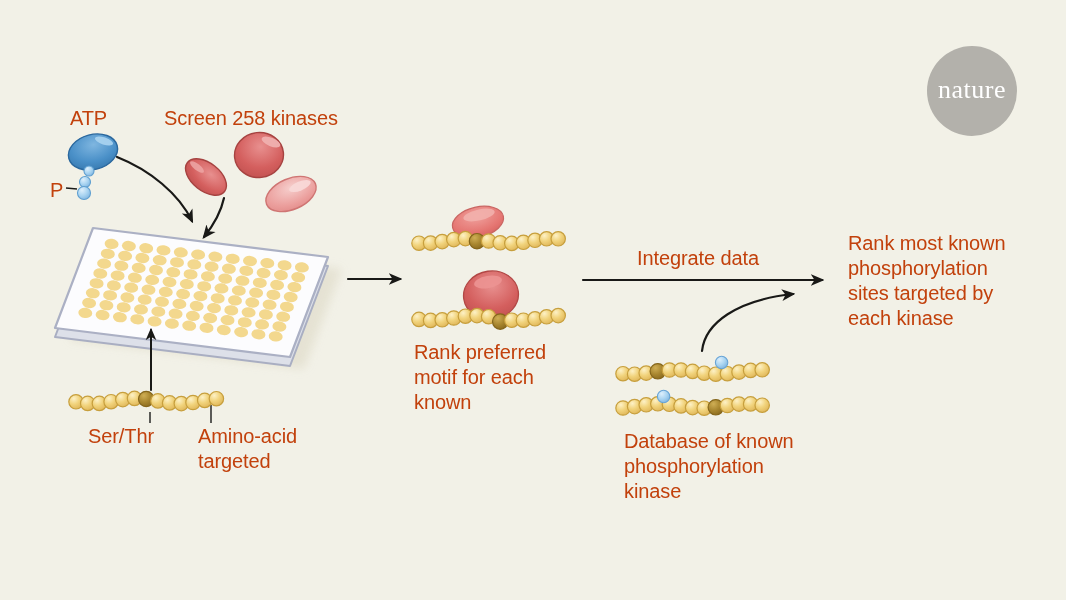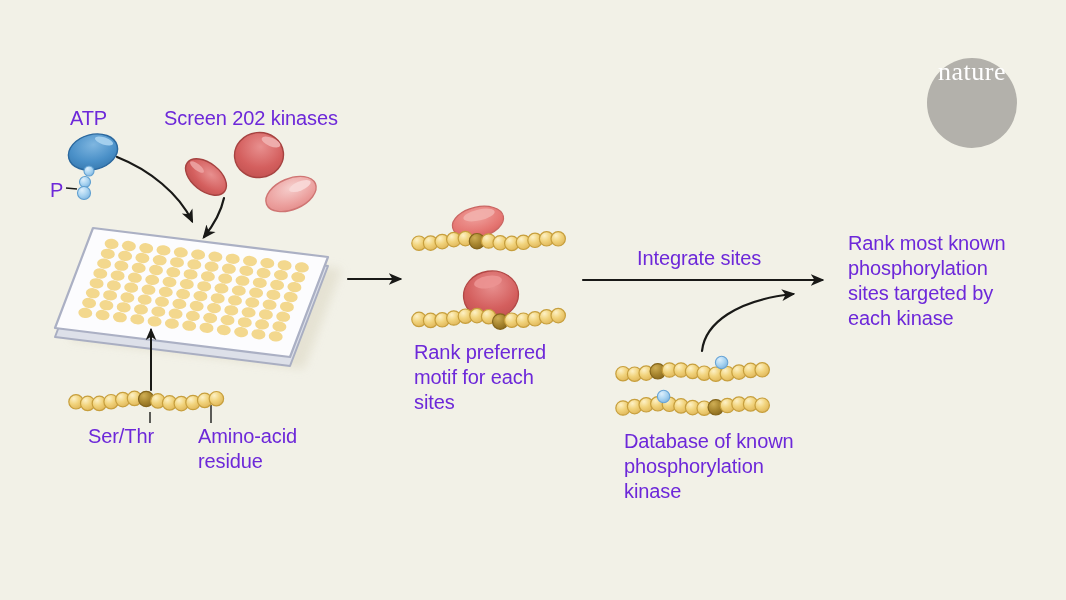--- a/index.html
+++ b/index.html
@@ -1,21 +1,21 @@
 <!DOCTYPE html>
 <html><head>
 <meta charset="utf-8">
 <style>
   html,body{margin:0;padding:0}
   body{width:1066px;height:600px;position:relative;overflow:hidden;
        background:#f2f1e7;font-family:"Liberation Sans",sans-serif}
   #stage{position:absolute;left:0;top:0;width:1066px;height:600px}
-  .label{position:absolute;font-size:20px;line-height:25px;color:#6d28d9;letter-spacing:-0.1px}
-  .logo{position:absolute;left:927px;top:58px;width:90px;height:90px;border-radius:50%;
-        display:flex;align-items:flex-start;justify-content:center}
+  .label{position:absolute;font-size:20px;line-height:25px;color:#c2410c;letter-spacing:-0.1px}
+  .logo{position:absolute;left:927px;top:46px;width:90px;height:90px;border-radius:50%;
+        display:flex;align-items:center;justify-content:center}
   .logo span{font-family:"Liberation Serif",serif;font-size:26px;letter-spacing:.5px;
              transform:translateY(-1px)}
 </style>
 </head>
 <body style="background: rgb(242, 241, 231);">
 
 <svg id="stage" width="1066" height="600" viewBox="0 0 1066 600">
   <defs>
     <radialGradient id="gBead" cx="35%" cy="28%" r="78%">
       <stop offset="0" stop-color="#fdf1c6"></stop>
@@ -280,24 +280,24 @@
       <circle cx="715.8" cy="407.3" r="7.7" fill="url(#gDark)" stroke="#85661c" stroke-width="1.2"></circle>
       <circle cx="727.4" cy="405.5" r="7.2" fill="url(#gBead)" stroke="#c79f3d" stroke-width="1.2"></circle>
       <circle cx="739.0" cy="404.1" r="7.2" fill="url(#gBead)" stroke="#c79f3d" stroke-width="1.2"></circle>
       <circle cx="750.6" cy="403.9" r="7.2" fill="url(#gBead)" stroke="#c79f3d" stroke-width="1.2"></circle>
       <circle cx="762.2" cy="405.2" r="7.2" fill="url(#gBead)" stroke="#c79f3d" stroke-width="1.2"></circle>
       <circle cx="663.6" cy="396.5" r="6.2" fill="url(#gBlue)" stroke="#68a4d6" stroke-width="1.1"></circle>
     </g>
 </svg>
 
 <div class="label" style="left:70px;top:106px">ATP</div>
-<div class="label" style="left:164px;top:106px">Screen 202 kinases</div>
+<div class="label" style="left:164px;top:106px">Screen 258 kinases</div>
 <div class="label" style="left:50px;top:178px">P</div>
 <div class="label" style="left:88px;top:424px">Ser/Thr</div>
-<div class="label" style="left:198px;top:424px;width:122px">Amino-acid residue</div>
-<div class="label" style="left:414px;top:340px;width:158px">Rank preferred motif for each sites</div>
-<div class="label" style="left:637px;top:246px">Integrate sites</div>
+<div class="label" style="left:198px;top:424px;width:122px">Amino-acid targeted</div>
+<div class="label" style="left:414px;top:340px;width:158px">Rank preferred motif for each known</div>
+<div class="label" style="left:637px;top:246px">Integrate data</div>
 <div class="label" style="left:624px;top:429px;width:182px">Database of known phosphorylation kinase</div>
 <div class="label" style="left:848px;top:231px;width:178px">Rank most known phosphorylation sites targeted by each kinase</div>
 
 <div class="logo" style="background: rgb(179, 177, 171);">
   <span style="color: rgb(255, 255, 255);">nature</span>
 </div>
 
 </body></html>

